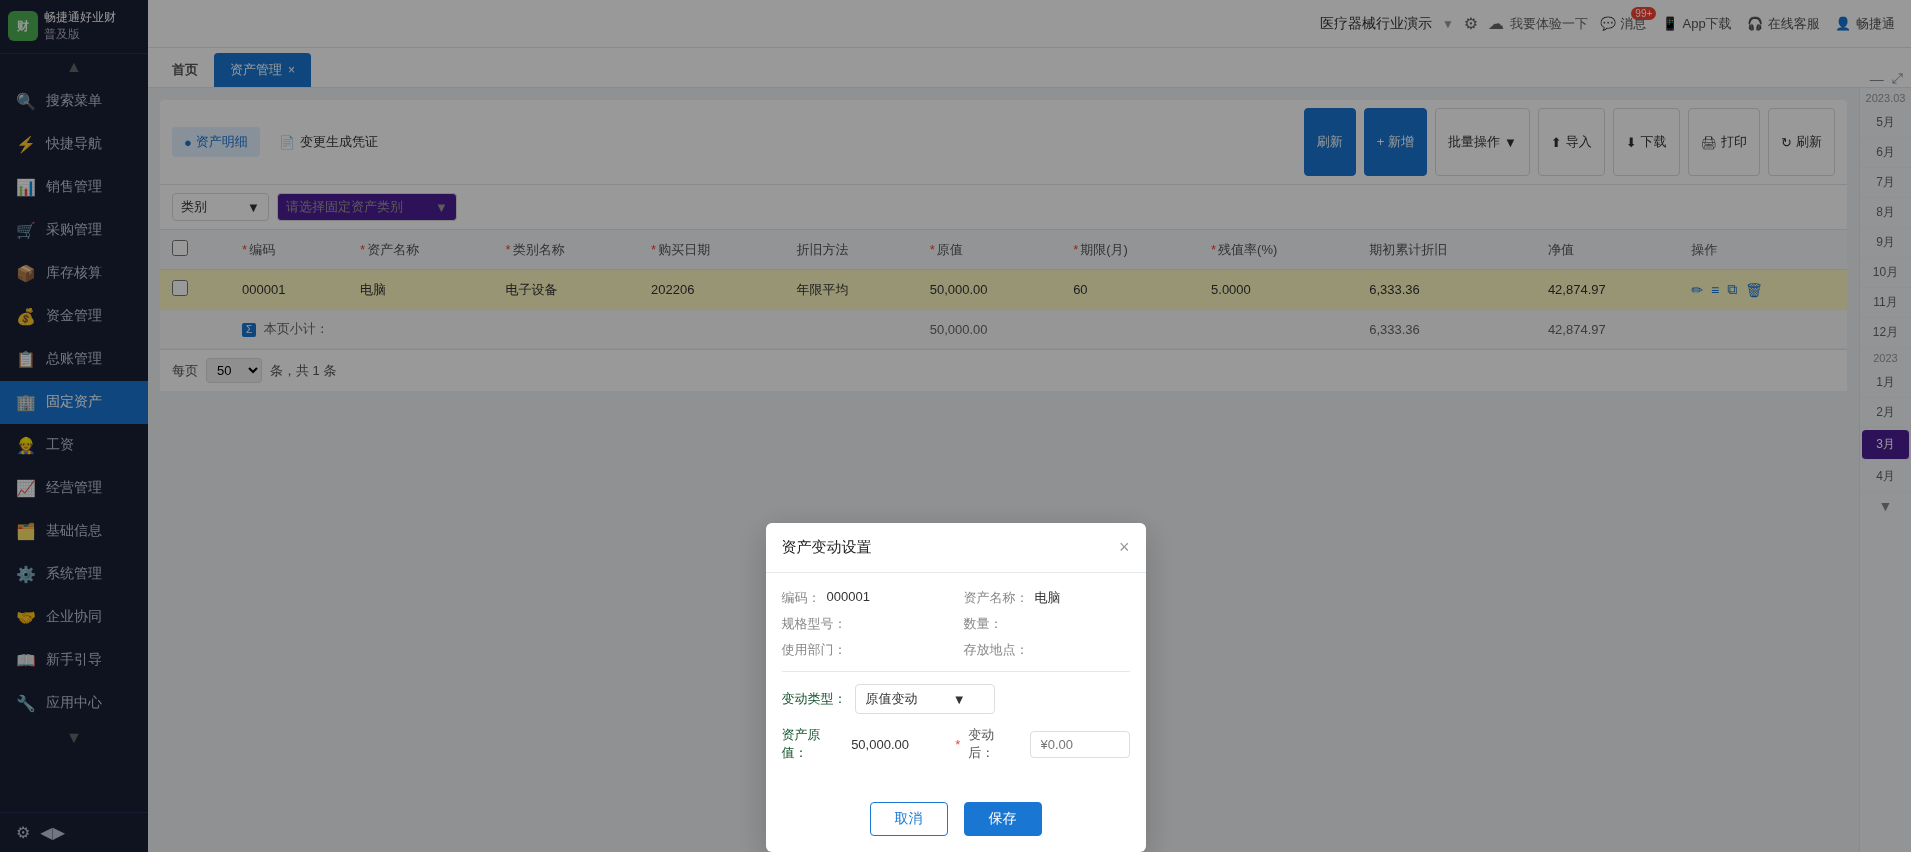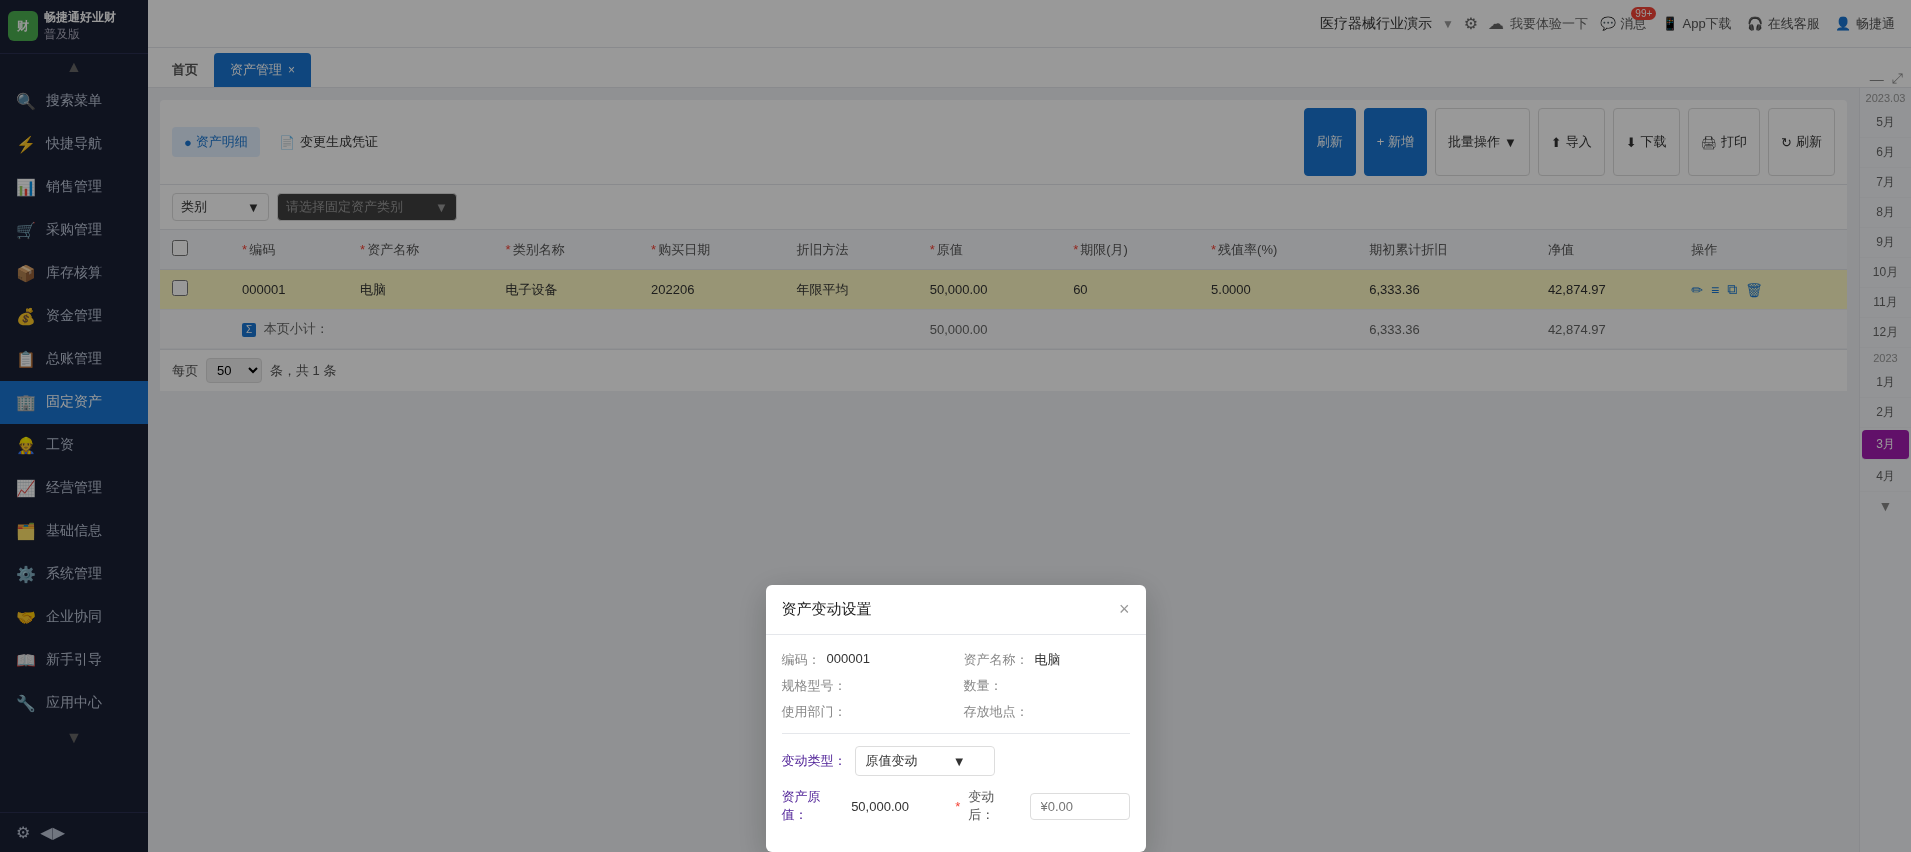--- a/index.html
+++ b/index.html
@@ -24,21 +24,21 @@
       gap: 6px;
       border-bottom: 1px solid #2a3050;
     }
     .sidebar-logo-icon {
       width: 30px; height: 30px;
       background: #4caf50;
       border-radius: 6px;
       display: flex; align-items: center; justify-content: center;
       font-size: 12px; font-weight: bold; color: #fff;
     }
-    .sidebar-logo-text { font-size: 12px; color: #fff; line-height: 1.3; font-weight: bold; }
+    .sidebar-logo-text { font-size: 12px; color: #fff; line-height: 1.3; }
     .sidebar-logo-sub { font-size: 12px; color: #aab; }
     .sidebar-scroll {
       flex: 1;
       overflow-y: auto;
       overflow-x: hidden;
     }
     .sidebar-scroll::-webkit-scrollbar { width: 4px; }
     .sidebar-scroll::-webkit-scrollbar-thumb { background: #3a4060; }
     .sidebar-item {
       display: flex;
@@ -197,21 +197,21 @@
     }
     .filter-select-text { min-width: 60px; }
     .filter-input {
       border: 1px solid #ddd;
       border-radius: 4px;
       padding: 4px 8px;
       font-size: 13px;
       color: #999;
       min-width: 180px;
       display: flex; align-items: center; gap: 6px;
-      background: #404040;
+      background: #4c1d95;
     }
 
     
     .table-wrap {
       background: #fef9c3;
       overflow-x: auto;
     }
     table {
       width: 100%;
       border-collapse: collapse;
@@ -303,21 +303,21 @@
     .dialog-info-label { color: #888; white-space: nowrap; }
     .dialog-info-value { color: #333; }
     .dialog-divider { height: 1px; background: #e5e7eb; margin: 12px 0; }
     .dialog-field-row {
       display: flex;
       align-items: center;
       gap: 8px;
       margin-bottom: 12px;
       font-size: 13px;
     }
-    .dialog-field-label { color: #4c1d95; min-width: 60px; }
+    .dialog-field-label { color: #14532d; min-width: 60px; }
     .dialog-field-select {
       border: 1px solid #ddd;
       border-radius: 4px;
       padding: 5px 28px 5px 10px;
       font-size: 13px;
       color: #333;
       background: #fff;
       position: relative;
       min-width: 120px;
       display: flex; align-items: center; justify-content: space-between;
@@ -365,21 +365,21 @@
       overflow-y: auto;
       font-size: 12px;
     }
     .date-item {
       padding: 6px 4px;
       text-align: center;
       cursor: pointer;
       color: #666;
       border-bottom: 1px solid #f0f2f5;
     }
-    .date-item.active { background: #a21caf; color: #fff; border-radius: 4px; margin: 2px; }
+    .date-item.active { background: #4c1d95; color: #fff; border-radius: 4px; margin: 2px; }
     .date-year { font-size: 11px; color: #999; padding: 4px; text-align: center; }
   </style>
 </head>
 <body>
 
 <div class="sidebar">
   <div class="sidebar-logo">
     <div class="sidebar-logo-icon">财</div>
     <div>
       <div class="sidebar-logo-text">畅捷通好业财</div>
@@ -689,14 +689,18 @@
         </div>
       </div>
       <div class="dialog-field-row">
         <span class="dialog-field-label">资产原值：</span>
         <span style="font-size:13px;color:#333;min-width:80px;">50,000.00</span>
         <span style="color:#f44336;margin-left:16px;font-size:13px;">* </span>
         <span style="font-size:13px;color:#555;margin-right:4px;">变动后：</span>
         <input type="text" class="dialog-field-input placeholder" style="max-width: 100px;" placeholder="¥0.00">
       </div>
     </div>
+    <div class="dialog-actions">
+      <button class="btn-cancel">取消</button>
+      <button class="btn-save">保存</button>
+    </div>
   </div>
 </div>
 
 </body></html>

